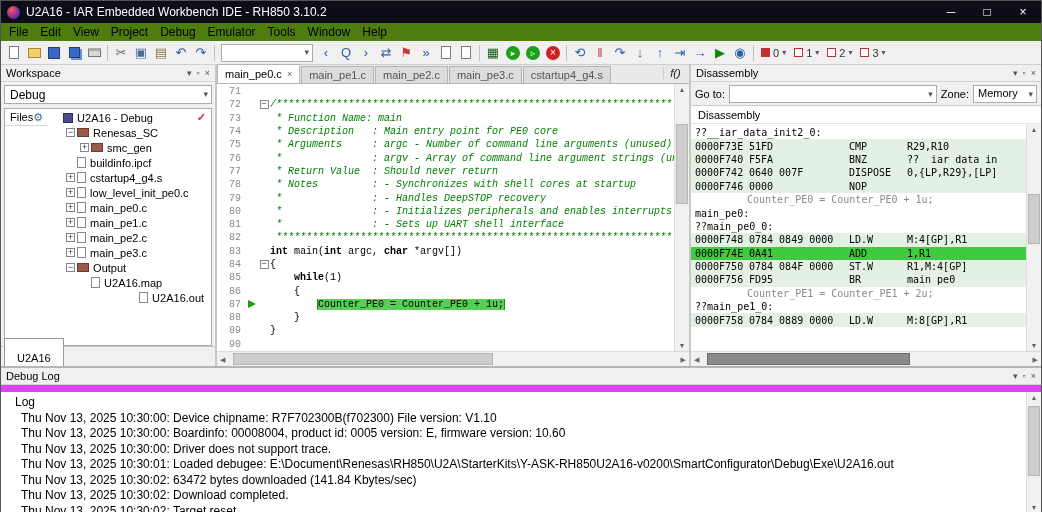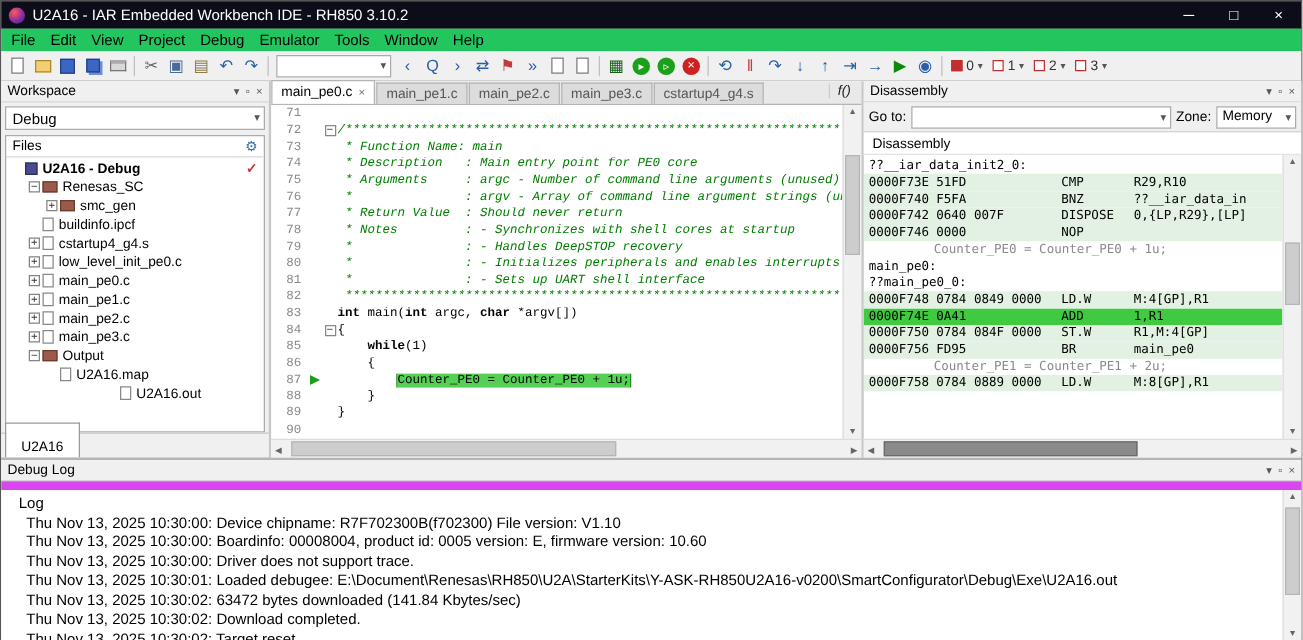--- a/index.html
+++ b/index.html
@@ -9,21 +9,21 @@
 
   
   .titlebar { height:22px; background:#0d0d1a; color:#fff; display:flex; align-items:center; flex:none; }
   .app-icon { width:13px; height:13px; border-radius:50%; margin:0 6px 0 6px;
               background:radial-gradient(circle at 35% 30%, #ff5a5a, #8a2da0 55%, #27279a); flex:none; }
   .title-text { font-size:12px; }
   .win-btns { margin-left:auto; display:flex; height:100%; }
   .win-btn { width:36px; height:100%; display:flex; align-items:center; justify-content:center; font-size:12px; color:#fff; }
 
   
-  .menubar { height:18px; background:#22c55e; display:flex; align-items:center; padding-left:2px; flex:none; }
+  .menubar { height:18px; background:#4d7c0f; display:flex; align-items:center; padding-left:2px; flex:none; }
   .menu-item { padding:1px 6px; font-size:12px; }
   .toolbar { height:24px; background:#f0f0f0; border-bottom:1px solid #cfcfcf; display:flex; align-items:center; padding-left:3px; flex:none; }
   .tb-btn { width:20px; height:20px; display:flex; align-items:center; justify-content:center; font-size:13px; color:#444; flex:none; }
   .tb-sep { width:1px; height:16px; background:#bfbfbf; margin:0 3px; flex:none; }
   .tbi { display:inline-flex; align-items:center; justify-content:center; }
   .ic-page { width:10px; height:13px; background:#fff; border:1px solid #7a7a7a; }
   .ic-folder { width:13px; height:10px; background:#f3cf72; border:1px solid #a98830; }
   .ic-floppy { width:12px; height:12px; background:#3a66c4; border:1px solid #23407e; }
   .ic-floppy2 { width:11px; height:11px; background:#3a66c4; border:1px solid #23407e; box-shadow:2px 2px 0 0 #6f8fd4; }
   .ic-printer { width:13px; height:9px; background:#d8d8d8; border:1px solid #777; border-top:3px solid #aaa; }
@@ -39,32 +39,32 @@
 
   
   .main-row { height:301px; display:flex; flex:none; background:#e8e8e8; }
   .panel-header { height:17px; background:#f0f0f0; display:flex; align-items:center; font-size:11px; padding:0 5px; border-bottom:1px solid #d5d5d5; flex:none; }
   .ph-icons { margin-left:auto; display:flex; gap:5px; font-size:9px; color:#555; }
 
   
   .workspace { width:216px; background:#f0f0f0; border-right:2px solid #c8c8c8; display:flex; flex-direction:column; flex:none; }
   .config-combo { margin:3px 3px 4px 3px; height:19px; background:#fff; border:1px solid #ababab; font-size:12px; display:flex; align-items:center; padding:0 5px; position:relative; }
   .config-combo .caret { position:absolute; right:3px; top:3px; }
-  .files-box { flex:1; margin:0 3px; background:#fff; border:1px solid #ababab; display:flex; flex-direction:column; overflow:hidden; }
+  .files-box { flex:1; margin:0 3px; background:#fff; border:1px solid #ababab; display:flex; overflow:hidden; }
   .files-header { height:17px; border-bottom:1px solid #d8d8d8; display:flex; align-items:center; font-size:11px; padding:0 5px; flex:none; }
   .gear { margin-left:auto; color:#3a6ea5; font-size:11px; }
   .tree { flex:1; font-size:11px; overflow:hidden; padding-top:1px; }
   .tree-row { height:15px; display:flex; align-items:center; position:relative; white-space:nowrap; }
   .expander { width:9px; height:9px; border:1px solid #848484; background:#fff; font-size:9px; line-height:7px; text-align:center; color:#333; flex:none; margin-right:2px; }
   .exp-spacer { width:11px; flex:none; }
   .ic-project { width:10px; height:10px; background:#4a4a8f; border:1px solid #2e2e5e; flex:none; }
   .ic-group { width:12px; height:9px; background:#9c5a4a; border:1px solid #6e3a2e; flex:none; }
   .ic-file { width:9px; height:11px; background:#fff; border:1px solid #888; flex:none; }
   .tree-label { margin-left:4px; }
-  .tree-label.bold { font-weight:bold; }
+  .tree-label.bold { font-weight:normal; }
   .check { position:absolute; right:5px; color:#d03030; font-weight:bold; font-size:11px; }
   .ws-bottom { height:20px; background:#f0f0f0; display:flex; align-items:flex-end; padding-left:3px; border-top:1px solid #c5c5c5; flex:none; }
   .ws-tab { background:#fff; border:1px solid #999; border-bottom:none; padding:13px 12px 2px 12px; font-size:11px; }
 
   
   .editor { flex:1; display:flex; flex-direction:column; background:#fff; min-width:0; }
   .tabbar { height:19px; background:#e9e9e9; display:flex; align-items:flex-end; border-bottom:1px solid #b5b5b5; position:relative; flex:none; }
   .tabs-holder { display:flex; align-items:flex-end; }
   .etab { height:17px; padding:1px 7px; font-size:11px; color:#555; background:#dcdcdc; border:1px solid #b5b5b5; border-bottom:none; margin-right:1px; display:flex; align-items:center; gap:5px; white-space:nowrap; }
   .etab.active { background:#fff; color:#000; height:19px; }
@@ -410,20 +410,21 @@
             <div class="dr inst"><span class="da">0000F742</span><span class="db">0640 007F</span><span class="dm">DISPOSE</span><span class="do">0,{LP,R29},[LP]</span></div>
             <div class="dr inst"><span class="da">0000F746</span><span class="db">0000</span><span class="dm">NOP</span><span class="do"></span></div>
             <div class="dr src">Counter_PE0 = Counter_PE0 + 1u;</div>
             <div class="dr label">main_pe0:</div>
             <div class="dr label">??main_pe0_0:</div>
             <div class="dr inst"><span class="da">0000F748</span><span class="db">0784 0849 0000</span><span class="dm">LD.W</span><span class="do">M:4[GP],R1</span></div>
             <div class="dr inst current"><span class="da">0000F74E</span><span class="db">0A41</span><span class="dm">ADD</span><span class="do">1,R1</span></div>
             <div class="dr inst"><span class="da">0000F750</span><span class="db">0784 084F 0000</span><span class="dm">ST.W</span><span class="do">R1,M:4[GP]</span></div>
             <div class="dr inst"><span class="da">0000F756</span><span class="db">FD95</span><span class="dm">BR</span><span class="do">main_pe0</span></div>
             <div class="dr src">Counter_PE1 = Counter_PE1 + 2u;</div>
+            <div class="dr label">??main_pe1_0:</div>
             <div class="dr inst"><span class="da">0000F758</span><span class="db">0784 0889 0000</span><span class="dm">LD.W</span><span class="do">M:8[GP],R1</span></div>
           </div>
         <div class="vscroll">
           <span class="sarrow up">▲</span>
           <div class="vthumb" style="top:70px;height:50px;"></div>
           <span class="sarrow down">▼</span>
         </div>
       </div>
       <div class="hscroll">
         <span class="sarrow left">◀</span>

